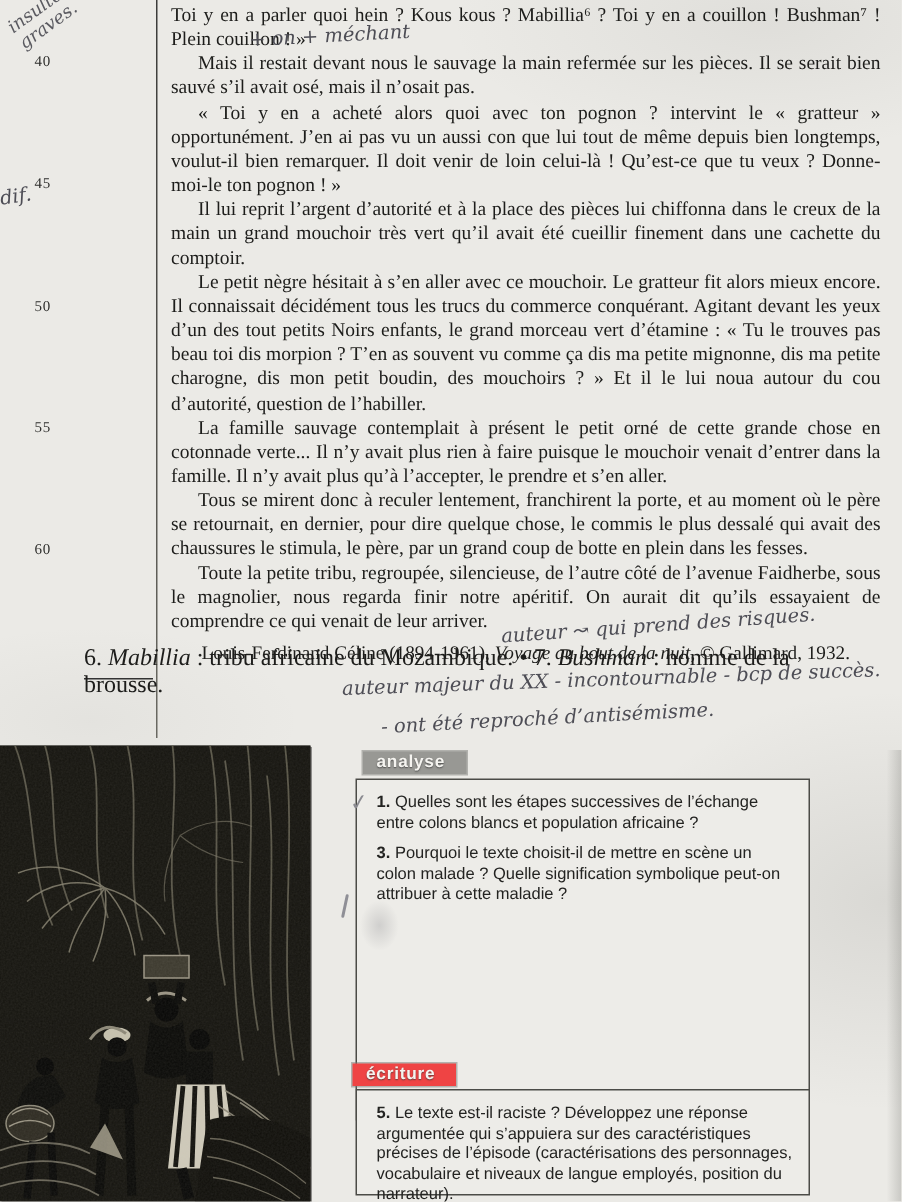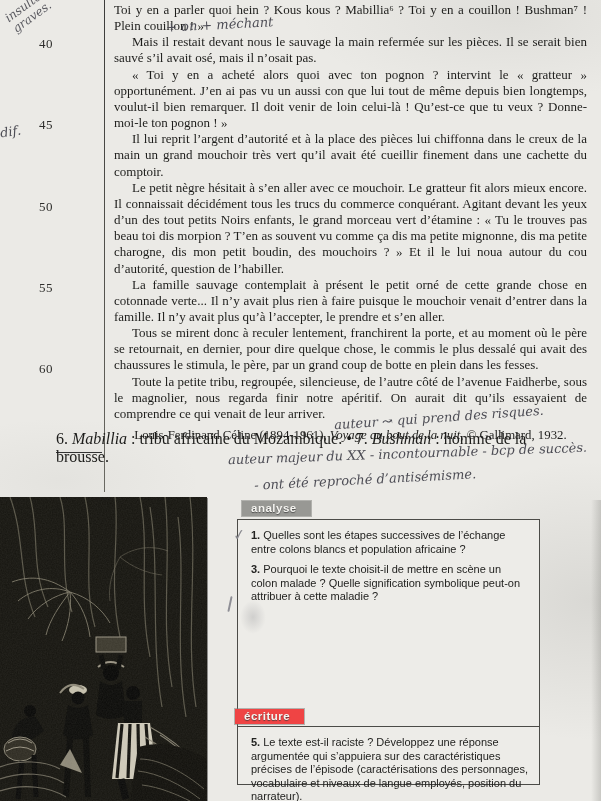--- a/index.html
+++ b/index.html
@@ -25,22 +25,22 @@
     text-align:justify;
   }
   #text-col p { text-indent:18px; }
   #text-col p.noindent { text-indent:0; }
 
   .vrule {
     left:104px; top:0; width:1px; height:492px;
     background:linear-gradient(#3c3c3a, #55544f 60%, #6a6962);
   }
   .lineno {
-    left:34px; width:24px; text-align:center;
-    font-size:13px; color:#2e2e2c; letter-spacing:.5px;
+    left:23px; width:24px; text-align:left;
+    font-size:10px; color:#2e2e2c; letter-spacing:.5px;
   }
 
   
   .hand {
     font-family:"DejaVu Serif", serif;
     font-style:italic;
     color:#4d4d55;
     white-space:nowrap;
   }
   #annot-corner { left:6px; top:-2px; transform:rotate(-36deg); font-size:12px; line-height:13px; color:#5a5a60; }
@@ -80,21 +80,21 @@
     background:
       linear-gradient(90deg, rgba(140,140,135,.28), rgba(140,140,135,.10) 70px, transparent 110px),
       #edecе8;
     background-color:#edece8;
     font-family:"Liberation Sans", sans-serif;
     font-size:11px; line-height:13.6px;
     color:#232321;
     padding:9px 10px 6px 13px;
   }
   #qbox-analyse { left:237px; top:519px; width:303px; height:228px; }
-  #qbox-ecriture { left:237px; top:726px; width:303px; height:59px; }
+  #qbox-ecriture { left:237px; top:726px; width:303px; height:71px; }
   .q { margin-bottom:7px; text-align:left; }
   .q b { font-weight:bold; }
 
   #checkmark { left:233px; top:526px; font-size:15px; color:#8a8a90; transform:rotate(-8deg); font-family:"DejaVu Sans", sans-serif; }
   #pencil-mark { left:229px; top:596px; width:2px; height:16px; background:#8f8f96; transform:rotate(12deg); border-radius:2px; }
   #pencil-smudge { left:240px; top:600px; width:26px; height:34px; background:radial-gradient(rgba(120,120,125,.25), transparent 70%); }
 
   #right-edge-shadow {
     right:0; top:500px; width:10px; height:301px;
     background:linear-gradient(90deg, transparent, rgba(100,100,95,.25));

